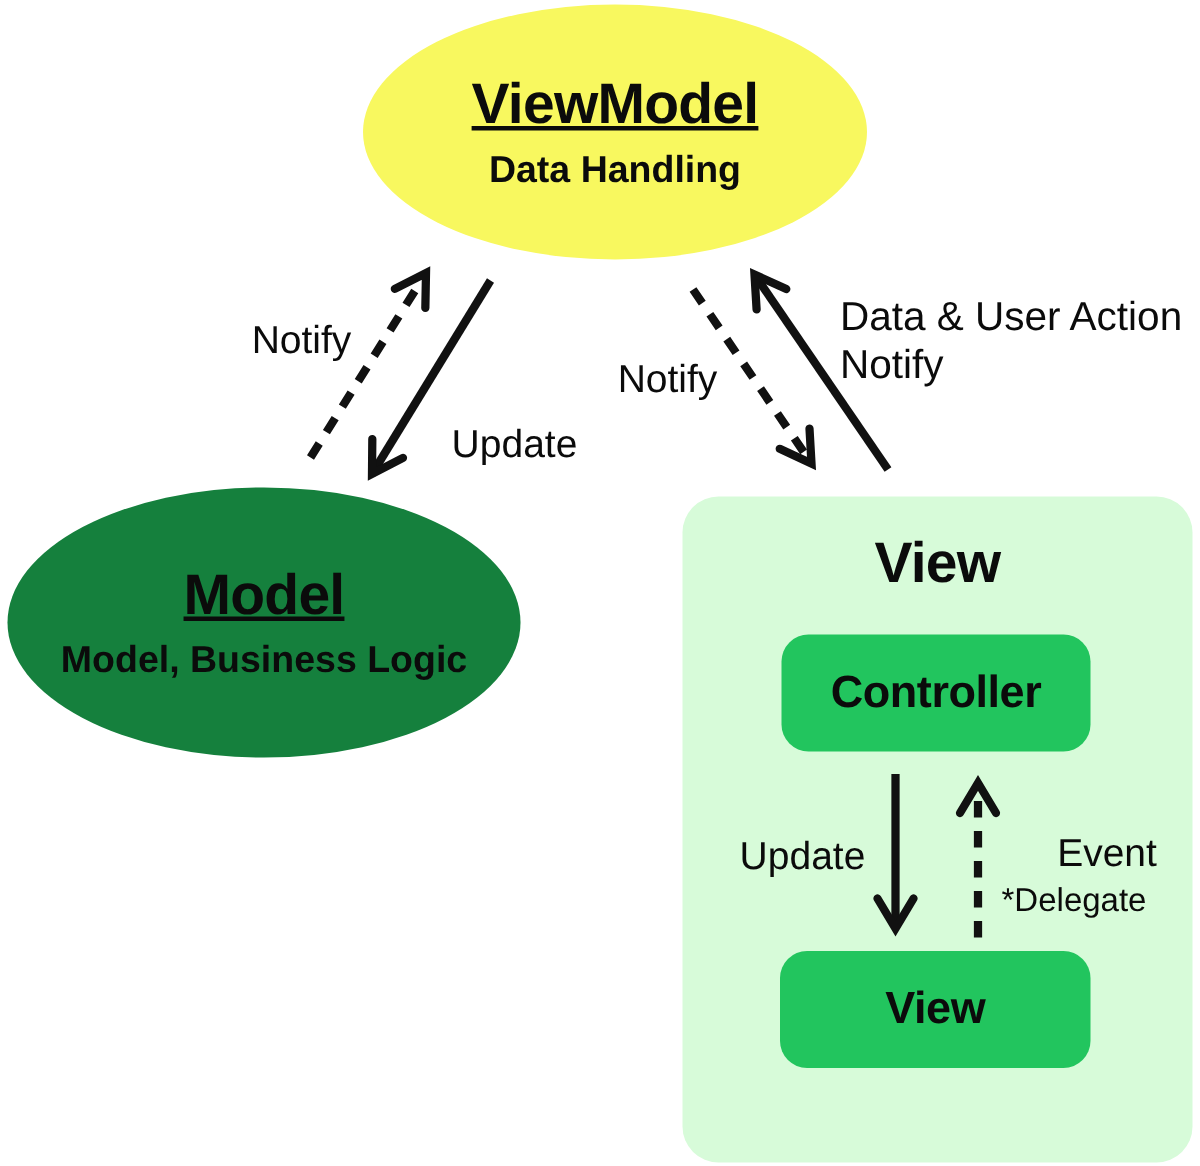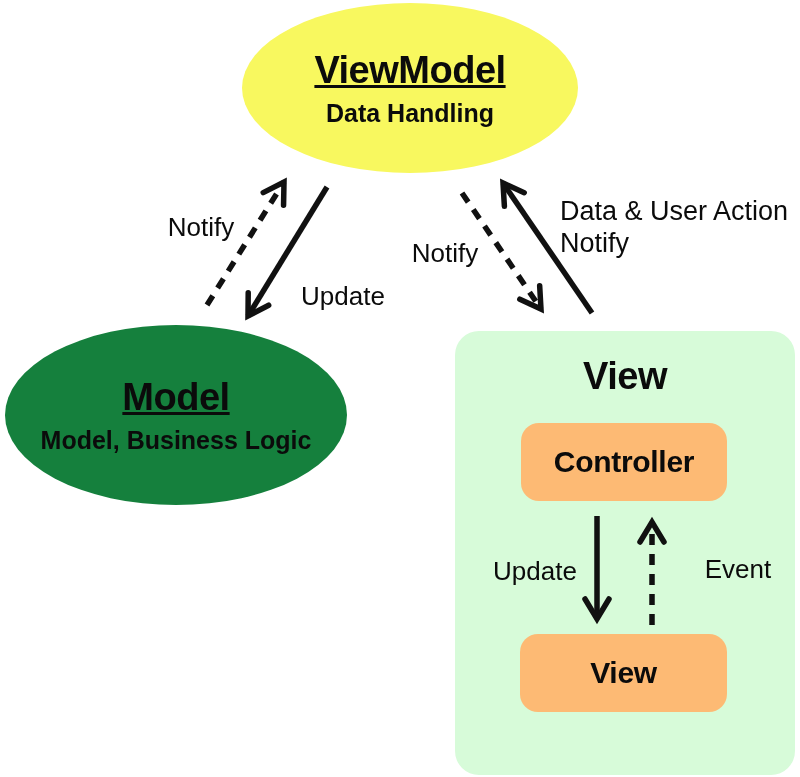--- a/index.html
+++ b/index.html
@@ -41,21 +41,21 @@
   
   .view-container {
     left: 455px; top: 331px; width: 340px; height: 444px;
     background: #D7FBD9; border-radius: 24px;
   }
   .view-title {
     position: absolute; left: 0; top: 24px; width: 100%;
     text-align: center; font-size: 38px; font-weight: 600; letter-spacing: -0.5px;
   }
   .inner-box {
-    background: #fdba74; border-radius: 18px;
+    background: #22c55e; border-radius: 18px;
     display: flex; align-items: center; justify-content: center;
     font-size: 30px; font-weight: 600; letter-spacing: -0.3px;
   }
   .controller-box { left: 521px; top: 423px; width: 206px; height: 78px; }
   .viewbox { left: 520px; top: 634px; width: 207px; height: 78px; }
 
   
   .edge-label {
     position: absolute; transform: translate(-50%, -50%);
     font-size: 26px; font-weight: 400; white-space: nowrap;
@@ -118,14 +118,15 @@
 
   <div class="edge-label label-notify-left">Notify</div>
   <div class="edge-label label-update-left">Update</div>
   <div class="edge-label label-notify-right">Notify</div>
   <div class="label-binding">
     <div>Data &amp; User Action</div>
     <div>Notify</div>
   </div>
   <div class="edge-label label-update-inner">Update</div>
   <div class="edge-label label-event">Event</div>
+  <div class="edge-label label-delegate">*Delegate</div>
 
 </div>
 
 </body></html>

